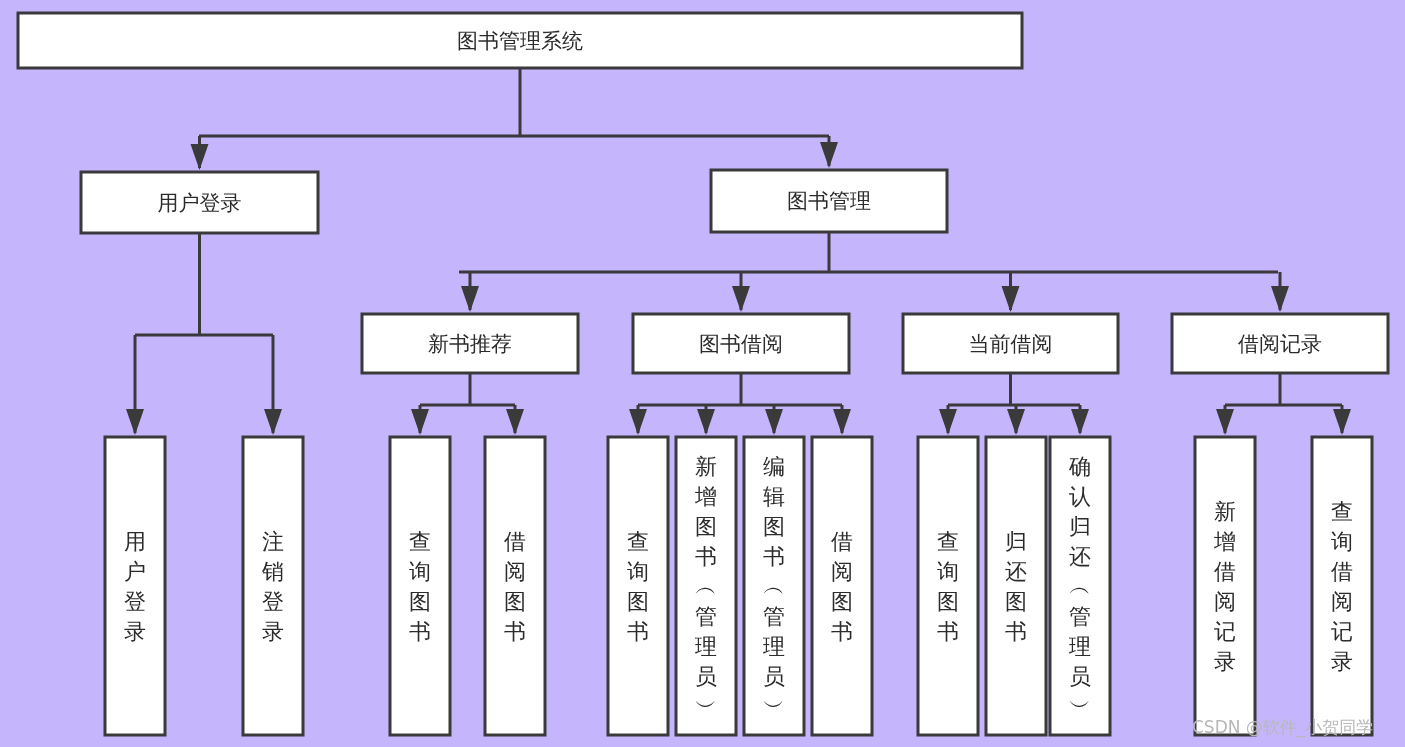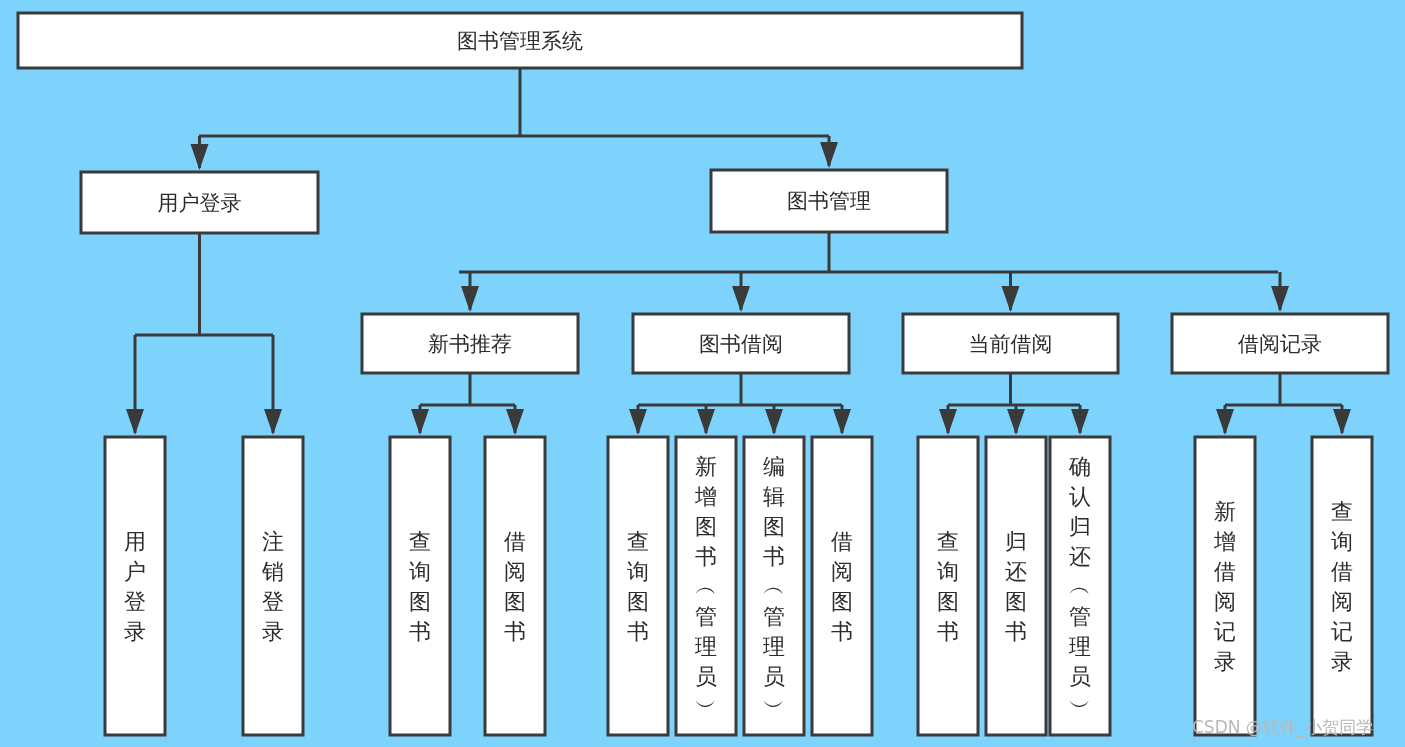--- a/index.html
+++ b/index.html
@@ -8,21 +8,21 @@
     padding: 0;
     background: #ffffff;
   }
   body {
     font-family: "DejaVu Sans", "Liberation Sans", sans-serif;
   }
   #diagram-root {
     position: relative;
     width: 1405px;
     height: 747px;
-    background: #7dd3fc;
+    background: #c4b5fd;
     overflow: hidden;
   }
   svg.diagram-svg {
     position: absolute;
     left: 0;
     top: 0;
     width: 1405px;
     height: 747px;
     display: block;
   }

